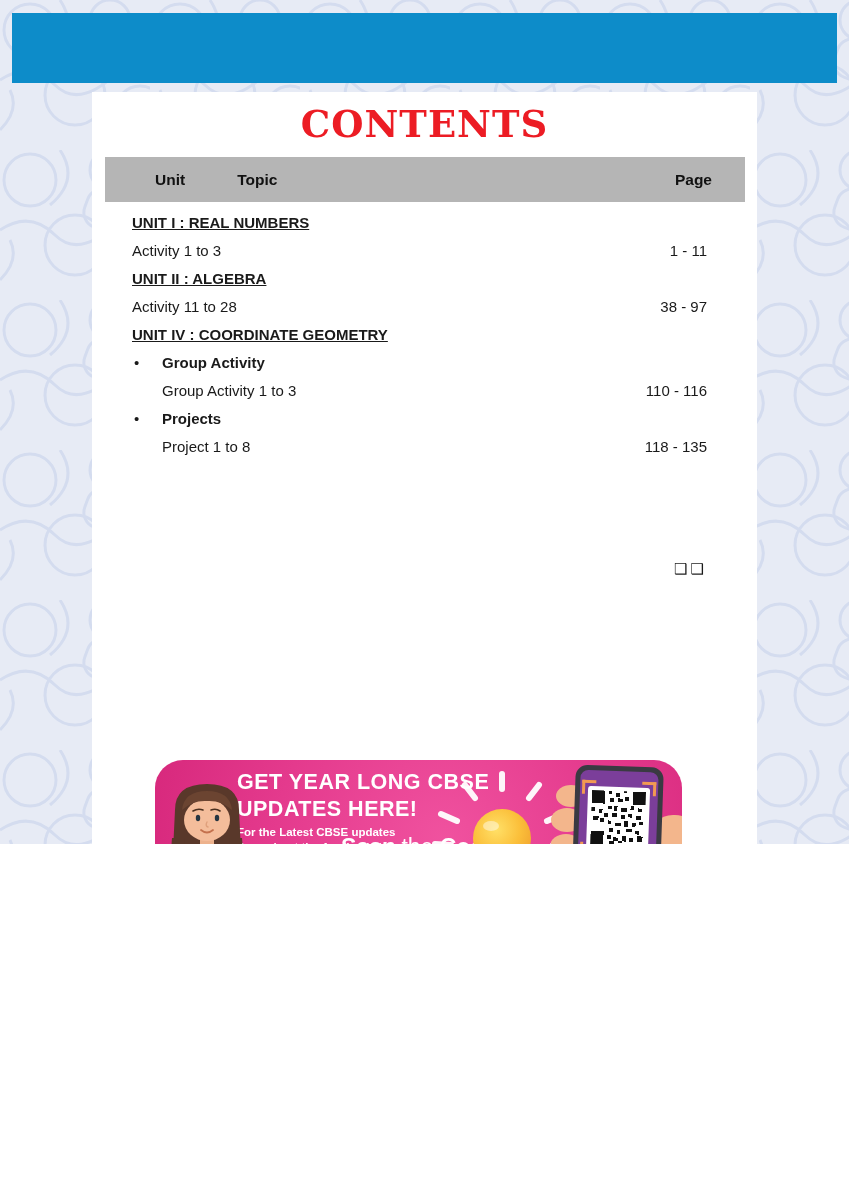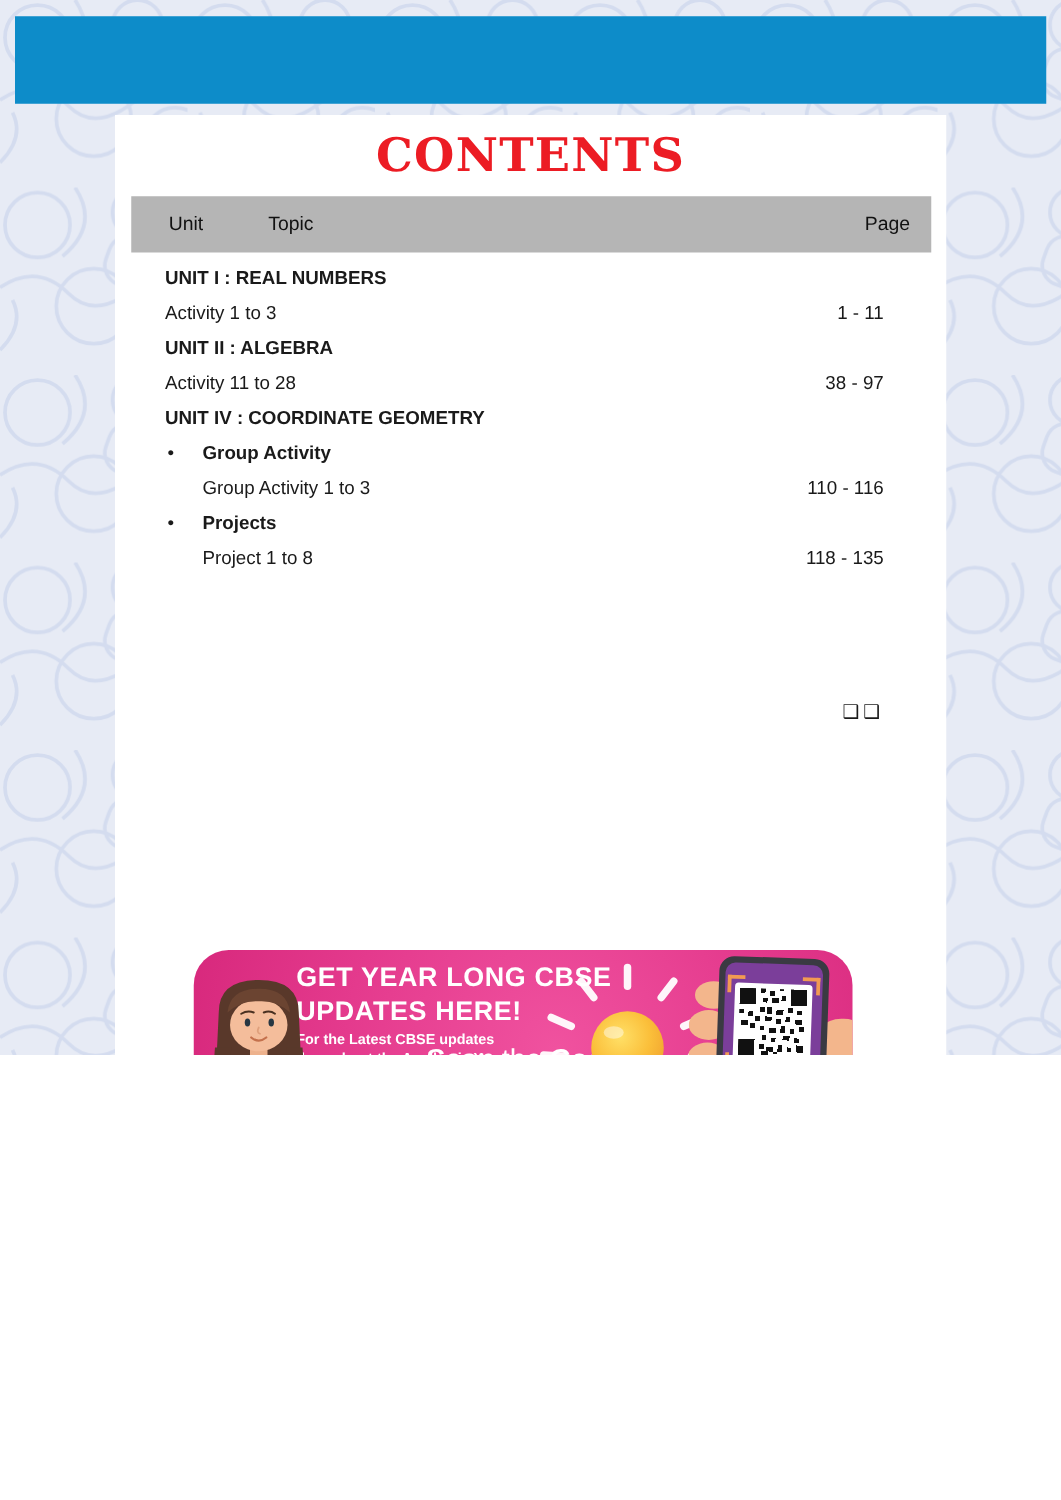--- a/index.html
+++ b/index.html
@@ -12,30 +12,30 @@
   .bar { position:absolute; left:12px; width:825px; background:#0d8cc9; }
   .bar-top { top:13px; height:70px; }
   .bar-bottom { top:1098px; height:68px; }
 
   .card { position:absolute; left:92px; top:92px; width:665px; height:1006px; background:#ffffff; }
 
   .contents-title { position:absolute; top:10px; left:0; width:100%; text-align:center;
     font-family:"DejaVu Serif", serif; font-weight:bold; font-size:37px; letter-spacing:1px; color:#ec1c24; }
 
   .table-header { position:absolute; left:13px; top:65px; width:640px; height:45px; background:#b5b5b5;
-    display:flex; align-items:center; font-weight:normal; font-size:15.5px; color:#111; }
+    display:flex; align-items:center; font-weight:bold; font-size:15.5px; color:#111;padding-left:20px; }
   .th-unit { margin-left:30px; }
   .th-topic { margin-left:52px; }
-  .th-page { margin-left:auto; margin-right:17px; }
+  .th-page { margin-left:auto; margin-right:33px; }
 
   .toc { position:absolute; left:40px; top:117px; width:575px; font-size:15px; color:#1a1a1a; }
   .toc .row { position:relative; height:28px; line-height:28px; }
   .toc .label { display:inline-block; }
   .toc .pages { position:absolute; right:0; top:0; }
-  .row-unit .label { font-weight:bold; }
+  .row-unit .label { font-weight:bold;text-decoration:underline; }
   .row-bullet .label { font-weight:bold; margin-left:30px; }
   .row-bullet::before { content:"•"; position:absolute; left:2px; top:0; font-size:15px; }
   .row-sub .label { margin-left:30px; }
 
   .end-marks { position:absolute; left:40px; top:468px; width:575px; text-align:right;
     font-size:15px; letter-spacing:3px; color:#1a1a1a; }
 
   
   .banner { position:absolute; left:63px; top:668px; width:527px; height:178px; border-radius:28px;
     overflow:hidden; background:radial-gradient(circle at 55% 45%, #f0529f 0%, #e43a8d 55%, #d7287c 100%); }

